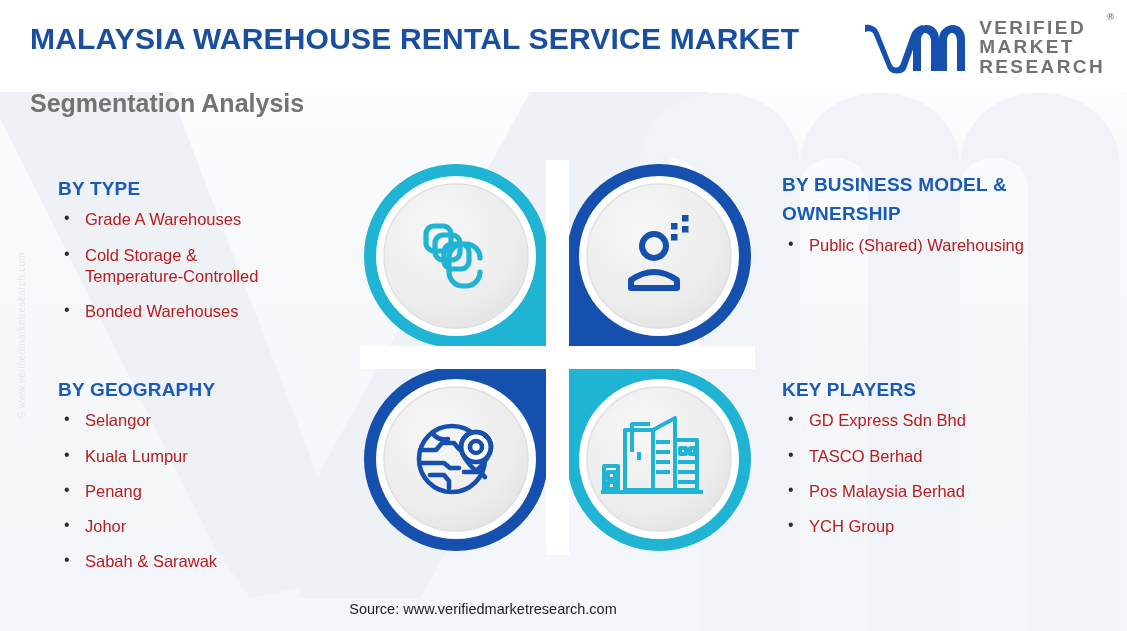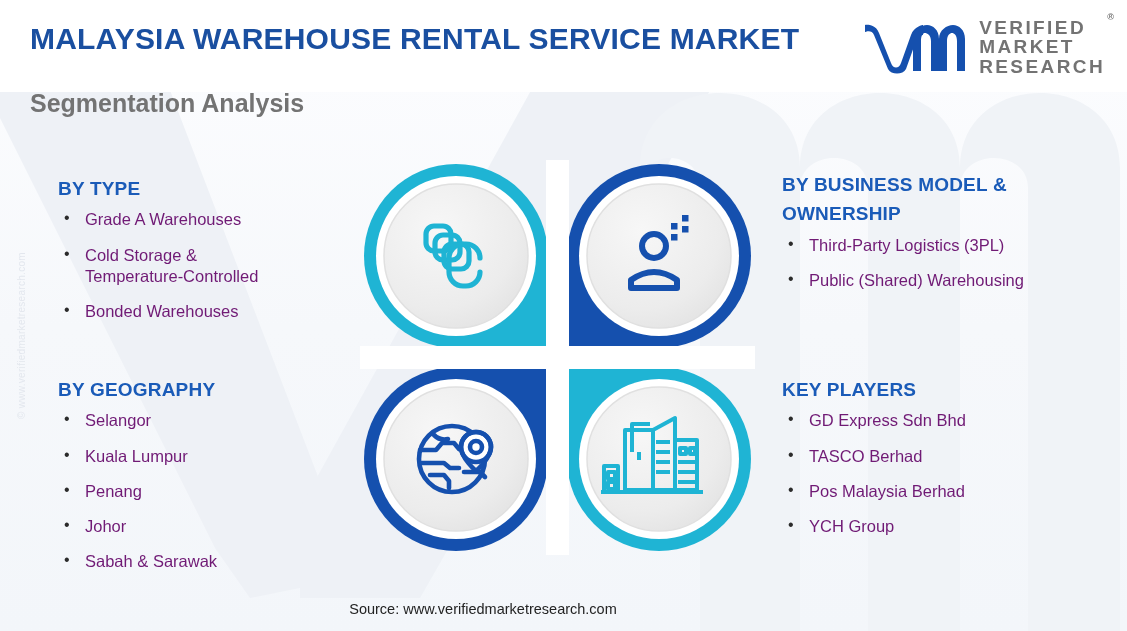--- a/index.html
+++ b/index.html
@@ -141,21 +141,21 @@
     margin-bottom: 6px;
     letter-spacing: 0.2px;
   }
 
   ul.block-list { list-style: none; }
 
   ul.block-list li {
     position: relative;
     padding-left: 27px;
     font-size: 16.5px;
-    color: #701a75;
+    color: #b91c1c;
     line-height: 1.28;
     margin-bottom: 14px;
   }
   ul.block-list li::before {
     content: "\2022";
     position: absolute;
     left: 6px;
     top: -1px;
     font-size: 16px;
     color: #2b2b2b;
@@ -251,21 +251,20 @@
       <li><span>Sabah &amp; Sarawak</span></li>
     </ul>
   </div>
 
   <div class="block block-right block-business">
     <div class="block-heading">
       <div>BY BUSINESS MODEL &amp;</div>
       <div>OWNERSHIP</div>
     </div>
     <ul class="block-list">
-      <li><span>Third-Party Logistics (3PL)</span></li>
       <li><span>Public (Shared) Warehousing</span></li>
     </ul>
   </div>
 
   <div class="block block-right block-players">
     <div class="block-heading">KEY PLAYERS</div>
     <ul class="block-list">
       <li><span>GD Express Sdn Bhd</span></li>
       <li><span>TASCO Berhad</span></li>
       <li><span>Pos Malaysia Berhad</span></li>

